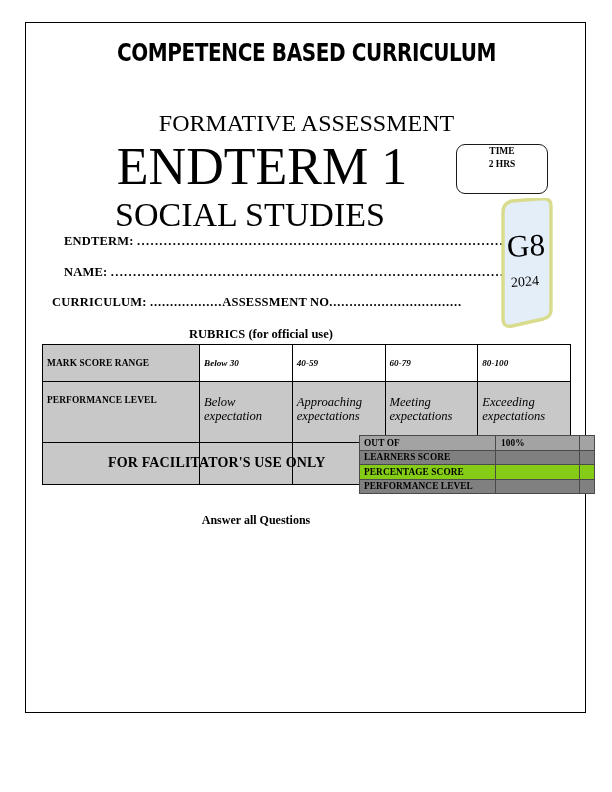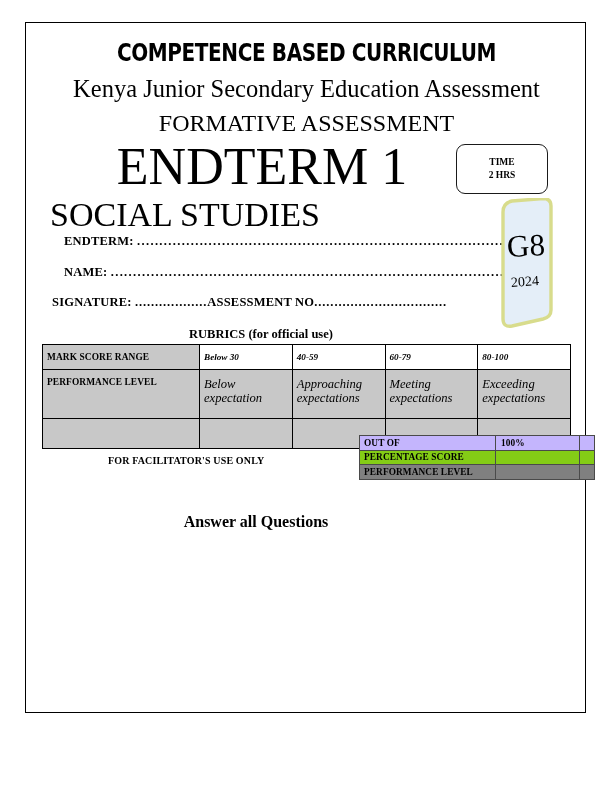--- a/index.html
+++ b/index.html
@@ -72,40 +72,39 @@
     text-align: center;
     font-size: 52px;
     line-height: 1;
     white-space: nowrap;
   }
   .subject-title {
     position: absolute;
     left: 24px;
     top: 175px;
     width: 400px;
-    text-align: left;
+    text-align: center;
     font-size: 34px;
     line-height: 1;
     white-space: nowrap;
   }
 
   
   #time-box {
     position: absolute;
     left: 430px;
     top: 121px;
     width: 92px;
     height: 50px;
     border: 1.3px solid #1a1a1a;
     border-radius: 9px;
     box-sizing: border-box;
     display: flex;
     flex-direction: column;
     align-items: center;
-    justify-content: center;
     font-size: 9.5px;
     font-weight: bold;
     line-height: 1.35;
     background: #ffffff;
   }
 
   
   #grade-badge {
     position: absolute;
     left: 469px;
@@ -170,21 +169,21 @@
     position: absolute;
     left: 16px;
     top: 321px;
     width: 529px;
     border-collapse: collapse;
     table-layout: fixed;
     background: #c8c8c8;
   }
   #rubrics-table td {
     border: 1.1px solid #000000;
-    padding: 7px 4px;
+    padding: 13px 4px;
     vertical-align: top;
     font-size: 11px;
   }
   #rubrics-table .rl-head {
     font-weight: bold;
     font-size: 9.4px;
     letter-spacing: 0.1px;
     width: 148px;
   }
   #rubrics-table .rl-range {
@@ -199,21 +198,21 @@
     line-height: 1.12;
     height: 34px;
   }
   #rubrics-table .rl-blank { height: 15px; }
 
   
   #facilitator-label {
     position: absolute;
     left: 82px;
     top: 432px;
-    font-size: 10px;
+    font-size: 14px;
     font-weight: bold;
     letter-spacing: 0.15px;
   }
   #facilitator-table {
     position: absolute;
     left: 333px;
     top: 412px;
     width: 236px;
     border-collapse: collapse;
     table-layout: fixed;
@@ -222,42 +221,41 @@
     border: 1.1px solid #4a4a4a;
     height: 13.5px;
     padding: 0 0 0 4px;
     font-size: 9.3px;
     font-weight: bold;
     letter-spacing: 0.1px;
     white-space: nowrap;
   }
   #facilitator-table .fc-val { width: 78px; padding-left: 5px; }
   #facilitator-table .fc-tail { width: 14px; padding: 0; }
-  .row-yellow td { background: #c4b5fd; }
+  .row-yellow td { background: #a3a3a3; }
   .row-gray td   { background: #808080; }
   .row-white td  { background: #84cc16; }
 
   
   #answer-instruction {
     position: absolute;
     left: 0;
     top: 490px;
     width: 460px;
     text-align: center;
-    font-size: 16px;
+    font-size: 12px;
     font-weight: bold;
   }
 </style>
 </head>
 <body>
 
 <div id="page-frame">
 
   <div class="cbc-title">COMPETENCE BASED CURRICULUM</div>
-  <div class="kjsea-title">Kenya Junior Secondary Education Assessment</div>
   <div class="formative-title">FORMATIVE ASSESSMENT</div>
   <div class="endterm-title">ENDTERM 1</div>
   <div class="subject-title">SOCIAL STUDIES</div>
 
   <div id="time-box">
     <span>TIME</span>
     <span>2 HRS</span>
   </div>
 
   <div id="grade-badge">
@@ -270,21 +268,21 @@
 
   <div class="field-row school">
     <span>ENDTERM:</span>
     <span class="dots-fill">...............................................................................................</span>
   </div>
   <div class="field-row name">
     <span>NAME:</span>
     <span class="dots-fill">...................................................................................................</span>
   </div>
   <div class="field-row signature">
-    <span>SIGNATURE:</span>
+    <span>CURRICULUM:</span>
     <span class="dots-short">..................</span><span>ASSESSMENT NO</span><span class="dots-short">.................................</span>
   </div>
 
   <div id="rubrics-caption">RUBRICS (for official use)</div>
 
   <table id="rubrics-table">
     <tbody>
         <tr>
       <td class="rl-head">MARK SCORE RANGE</td>
       <td class="rl-range">Below 30</td>
@@ -311,20 +309,25 @@
 
   <div id="facilitator-label">FOR FACILITATOR'S USE ONLY</div>
 
   <table id="facilitator-table">
     <tbody>
         <tr class="row-yellow">
       <td>OUT OF</td>
       <td class="fc-val">100%</td>
       <td class="fc-tail"></td>
     </tr>
+    <tr class="row-gray">
+      <td>LEARNERS SCORE</td>
+      <td class="fc-val"></td>
+      <td class="fc-tail"></td>
+    </tr>
     <tr class="row-white">
       <td>PERCENTAGE SCORE</td>
       <td class="fc-val"></td>
       <td class="fc-tail"></td>
     </tr>
     <tr class="row-gray">
       <td>PERFORMANCE LEVEL</td>
       <td class="fc-val"></td>
       <td class="fc-tail"></td>
     </tr>

